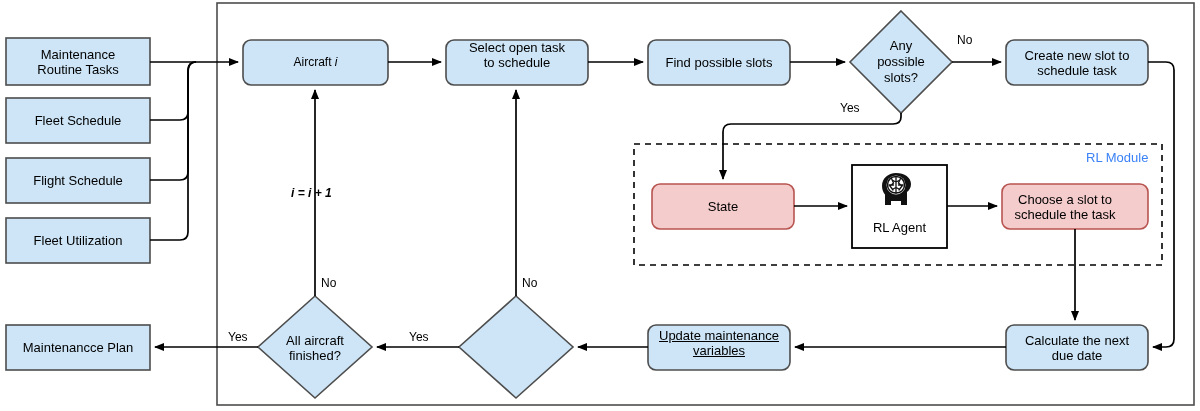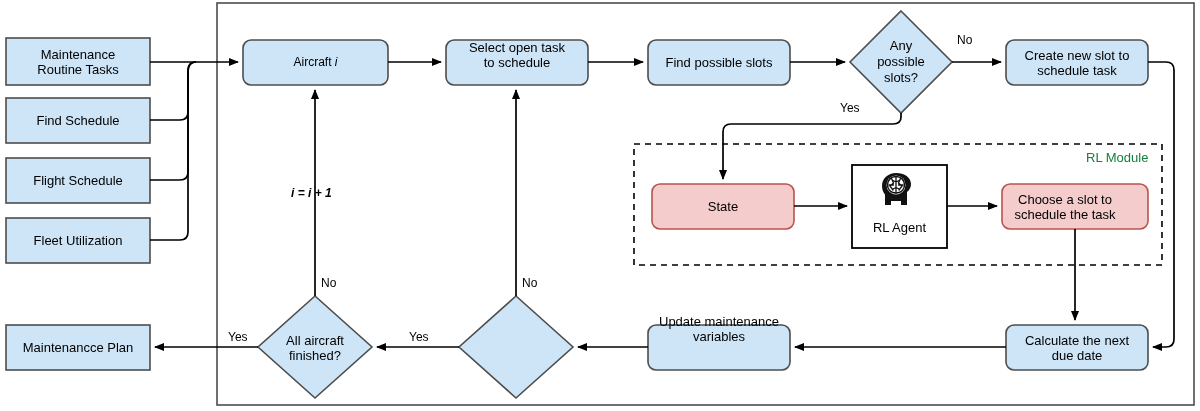--- a/index.html
+++ b/index.html
@@ -41,21 +41,21 @@
     line-height: 14px;
     white-space: nowrap;
   }
   .italic-label {
     font-style: italic;
     font-weight: bold;
     font-size: 12px;
   }
   .module-label {
     position: absolute;
-    color: #15803d;
+    color: #3b82f6;
     font-size: 13px;
   }
 </style>
 </head>
 <body>
 
 <div id="canvas">
 
   <svg class="layer" viewBox="0 0 1200 411">
     <defs>
@@ -134,36 +134,36 @@
       <path d="M459,347 L377,347" marker-end="url(#arrow)"></path>
 
       <path d="M315,296 L315,90" marker-end="url(#arrow)"></path>
 
       <path d="M258,347 L155,347" marker-end="url(#arrow)"></path>
     </g>
   </svg>
 
   <div class="node-label" style="left:6px; top:38px; width:144px; height:47px;">Maintenance
 Routine Tasks</div>
-  <div class="node-label" style="left:6px; top:98px; width:144px; height:45px;">Find Schedule</div>
+  <div class="node-label" style="left:6px; top:98px; width:144px; height:45px;">Fleet Schedule</div>
   <div class="node-label" style="left:6px; top:158px; width:144px; height:45px;">Flight Schedule</div>
   <div class="node-label" style="left:6px; top:325px; width:144px; height:45px;">Maintenancce Plan</div>
   <div class="node-label" style="left:6px; top:218px; width:144px; height:45px;">Fleet Utilization</div>
 
   <div class="node-label italic-label" style="left:243px; top:40px; width:145px; height:45px; font-style:normal; font-weight:normal;">
     <span>Aircraft <i>i</i></span>
   </div>
   <div class="node-label" style="left:446px; top:40px; width:142px; height:30px;">Select open task
 to schedule</div>
   <div class="node-label" style="left:648px; top:40px; width:142px; height:45px;">Find possible slots</div>
   <div class="node-label" style="left:1006px; top:40px; width:142px; height:45px;">Create new slot to
 schedule task</div>
   <div class="node-label" style="left:1006px; top:325px; width:142px; height:45px;">Calculate the next
 due date</div>
-  <div class="node-label" style="left:648px; top:307px; width:142px; height:43px;">Update maintenance
+  <div class="node-label" style="left:648px; top:321px; width:142px; height:43px;text-decoration:underline;">Update maintenance
 variables</div>
 
   <div class="node-label" style="left:856px; top:28px; width:90px; height:68px; line-height:16px;">Any
 possible
 slots?</div>
   <div class="node-label" style="left:263px; top:325px; width:104px; height:45px;">All aircraft
 finished?</div>
 
   <div class="node-label" style="left:652px; top:184px; width:142px; height:45px;">State</div>
   <div class="node-label" style="left:852px; top:216px; width:95px; height:22px;">RL Agent</div>

